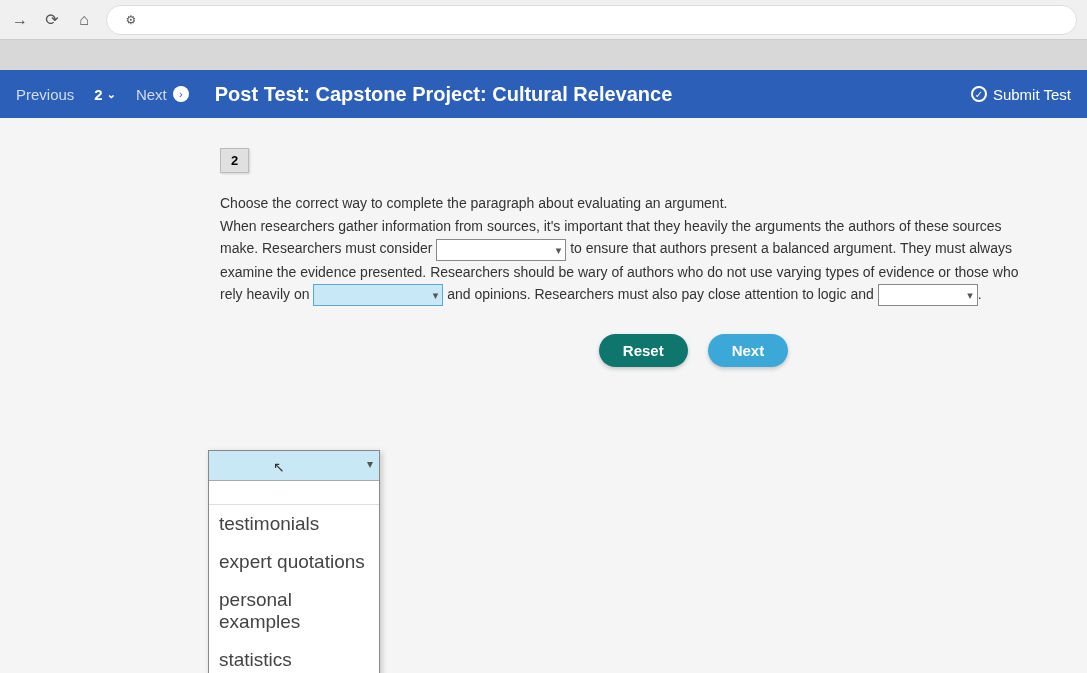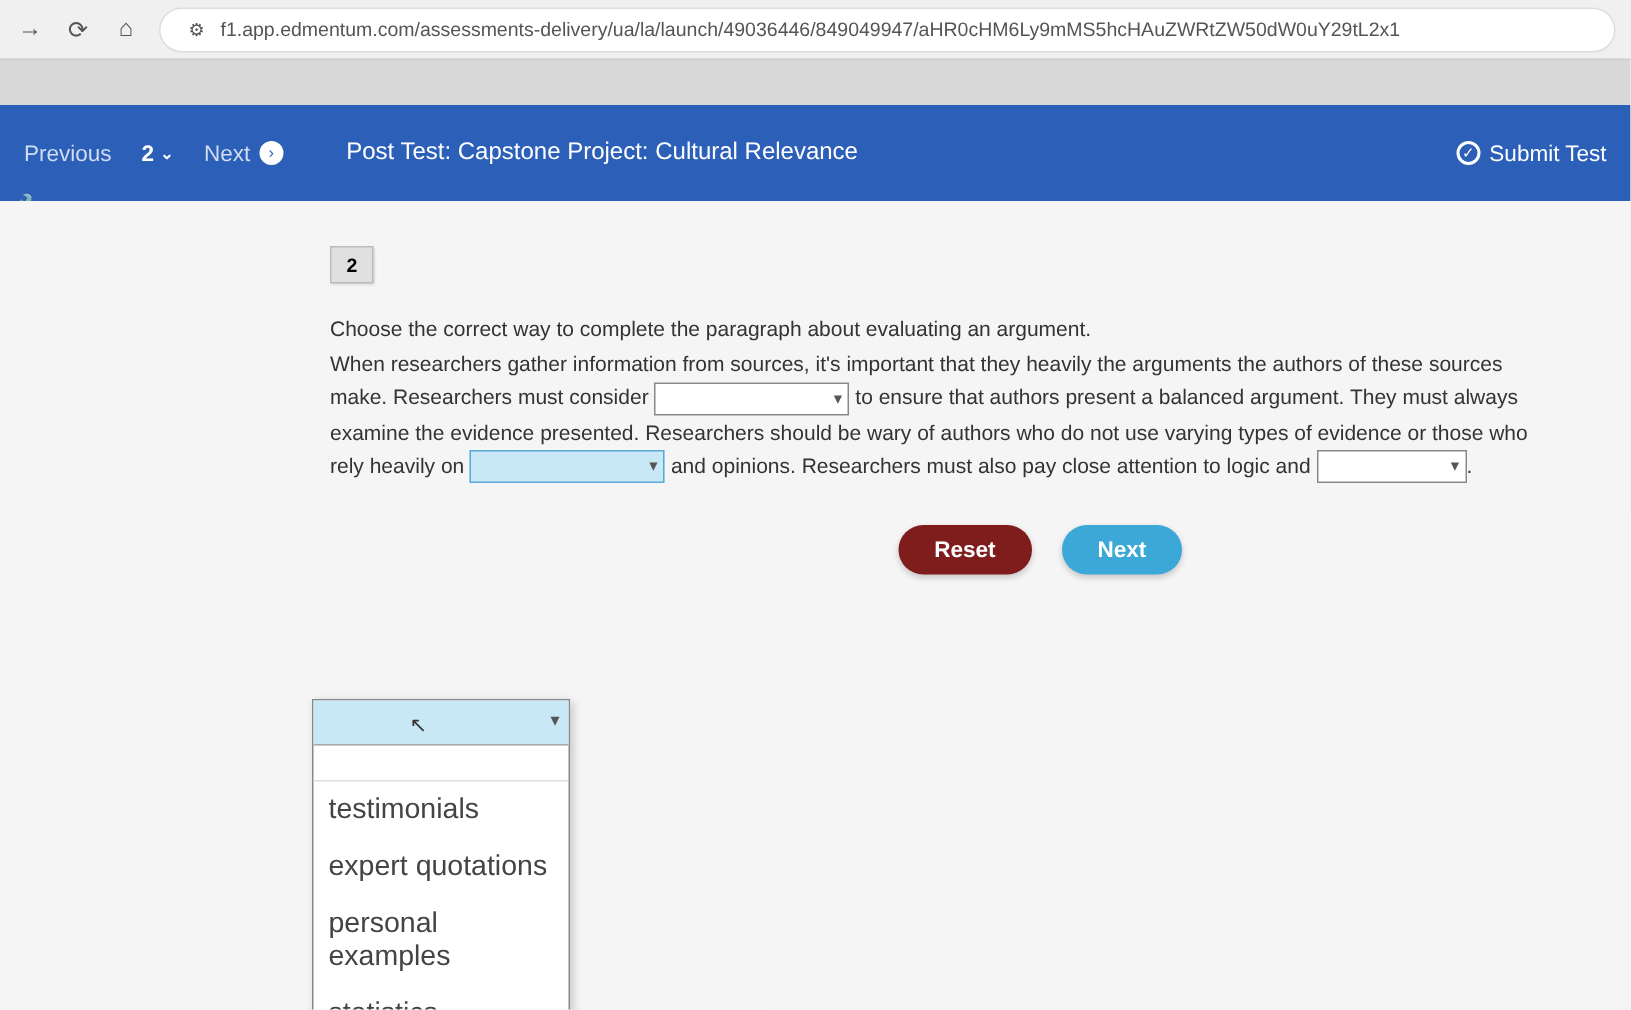--- a/index.html
+++ b/index.html
@@ -5,25 +5,25 @@
     * { margin: 0; padding: 0; box-sizing: border-box; }
     body { font-family: Arial, sans-serif; background: #e8e8e8; width: 1087px; height: 673px; overflow: hidden; }
     
     .browser-bar { background: #f0f0f0; height: 40px; display: flex; align-items: center; padding: 0 10px; gap: 12px; border-bottom: 1px solid #ccc; }
     .browser-icon { width: 20px; height: 20px; display: flex; align-items: center; justify-content: center; color: #555; font-size: 16px; }
     .url-bar { flex: 1; background: #fff; border-radius: 20px; padding: 6px 16px; display: flex; align-items: center; gap: 8px; font-size: 13px; color: #555; border: 1px solid #ddd; }
     .url-icon { width: 16px; height: 16px; display: inline-flex; align-items: center; justify-content: center; font-size: 12px; }
     
     .tab-strip { background: #d8d8d8; height: 30px; }
     
-    .app-header { background: #2b5fb8; color: #fff; height: 64px; display: flex; align-items: center; padding: 0 16px; gap: 20px; font-size: 15px; }
+    .app-header { background: #2b5fb8; color: #fff; height: 48px; display: flex; align-items: center; padding: 0 16px; gap: 20px; font-size: 15px; }
     .nav-btn { display: flex; align-items: center; gap: 6px; cursor: pointer; color: #d0dcf0; }
     .question-num { display: flex; align-items: center; gap: 4px; font-weight: bold; color: #fff; }
     .chevron { font-size: 11px; }
-    .title { flex: 1; font-size: 16px; margin-left: 22px; }
+    .title { flex: 1; font-size: 20px; margin-left: 6px; font-weight: bold; }
     .submit-btn { display: flex; align-items: center; gap: 6px; cursor: pointer; }
     .check-circle { width: 16px; height: 16px; border-radius: 50%; border: 2px solid #fff; display: inline-flex; align-items: center; justify-content: center; font-size: 10px; }
     
     .tools-badge { position: absolute; left: 6px; top: 122px; width: 32px; height: 32px; background: #2b5fb8; border-radius: 50%; display: flex; align-items: center; justify-content: center; color: #fff; font-size: 16px; }
     
     .content-area { background: #f5f5f5; padding: 30px 60px 30px 220px; min-height: 560px; position: relative; }
     .question-badge { display: inline-block; background: #e0e0e0; border: 1px solid #bbb; padding: 4px 10px; font-weight: bold; font-size: 13px; margin-bottom: 22px; box-shadow: 1px 1px 2px rgba(0,0,0,0.15); }
     .instruction { font-size: 14px; color: #333; margin-bottom: 20px; }
     .sub-instruction { font-size: 14px; color: #333; margin-bottom: 4px; }
     .passage { font-size: 14px; color: #333; line-height: 1.6; }
@@ -33,33 +33,32 @@
     
     .dropdown-panel { position: absolute; top: 332px; left: 208px; width: 172px; background: #fff; border: 1px solid #888; box-shadow: 2px 2px 6px rgba(0,0,0,0.2); z-index: 10; }
     .dropdown-header { height: 30px; background: #c8e8f5; border-bottom: 1px solid #aaa; position: relative; }
     .dropdown-header::after { content: "▾"; position: absolute; right: 6px; top: 6px; font-size: 12px; color: #555; }
     .cursor-icon { position: absolute; left: 64px; top: 8px; font-size: 14px; color: #333; }
     .dropdown-blank { height: 24px; border-bottom: 1px solid #ddd; }
     .dropdown-option { padding: 8px 10px; font-size: 19px; color: #444; cursor: pointer; }
     
     .button-row { display: flex; gap: 20px; justify-content: center; margin-top: 28px; margin-left: 140px; }
     .pill-btn { padding: 8px 24px; border-radius: 20px; color: #fff; font-size: 15px; font-weight: bold; border: none; cursor: pointer; box-shadow: 0 2px 4px rgba(0,0,0,0.2); }
-    .reset-btn { background: #7f1d1d; }
+    .reset-btn { background: #0f766e; }
     .next-btn { background: #3ba8d8; }
   </style>
 </head>
 <body>
 
 <div class="browser-bar">
   <span class="browser-icon">→</span>
   <span class="browser-icon">⟳</span>
   <span class="browser-icon">⌂</span>
   <div class="url-bar">
     <span class="url-icon">⚙</span>
-    <span>f1.app.edmentum.com/assessments-delivery/ua/la/launch/49036446/849049947/aHR0cHM6Ly9mMS5hcHAuZWRtZW50dW0uY29tL2x1</span>
   </div>
 </div>
 
 <div class="tab-strip"></div>
 
 <div class="app-header">
   <div class="nav-btn">
     <span>Previous</span>
   </div>
   <div class="question-num">

